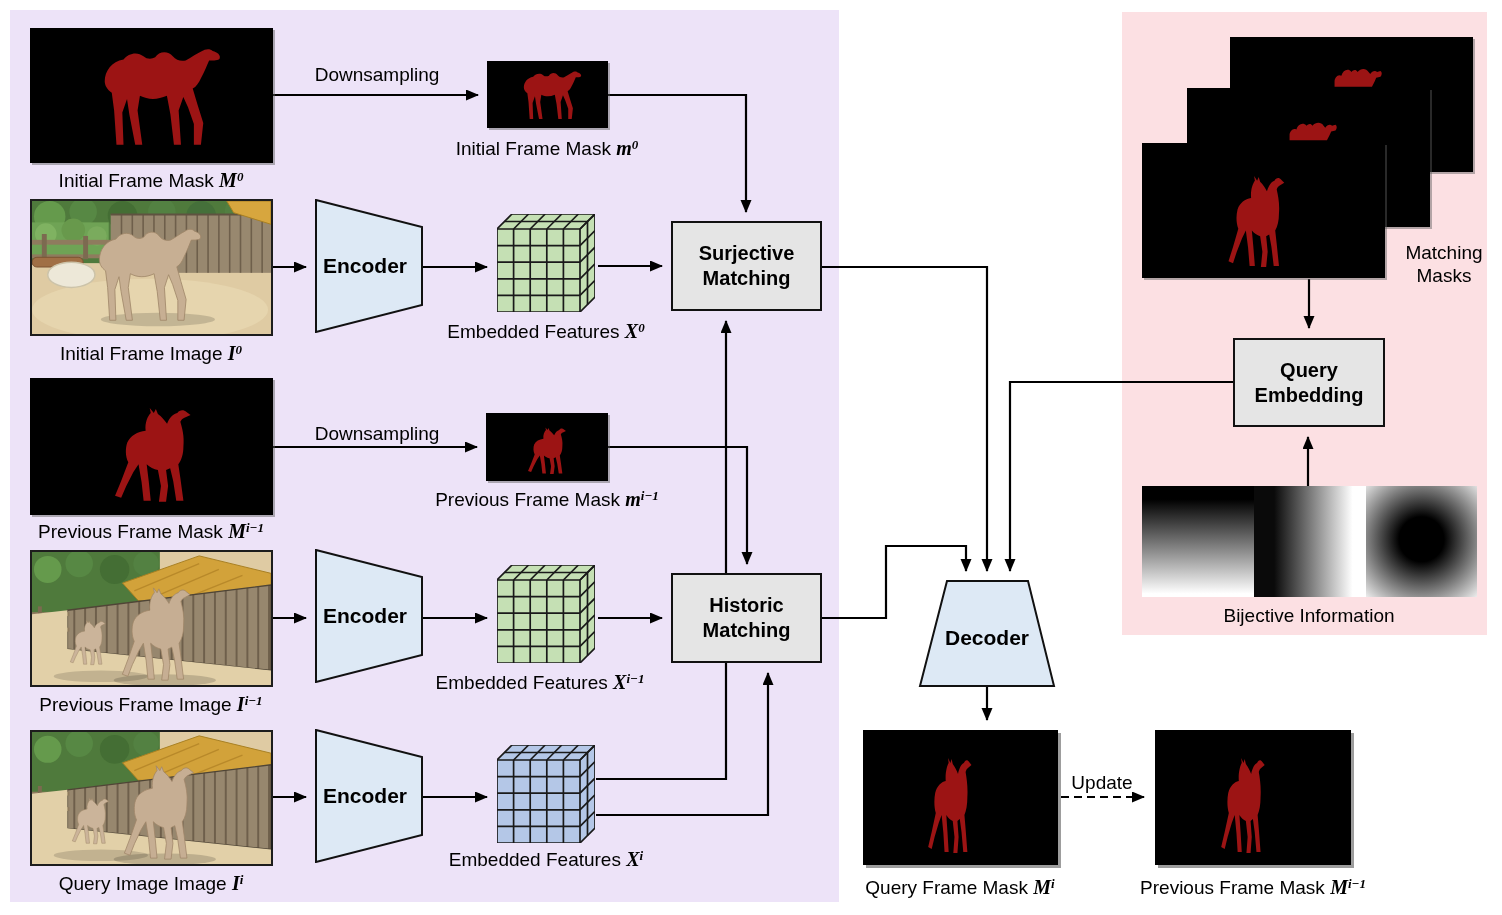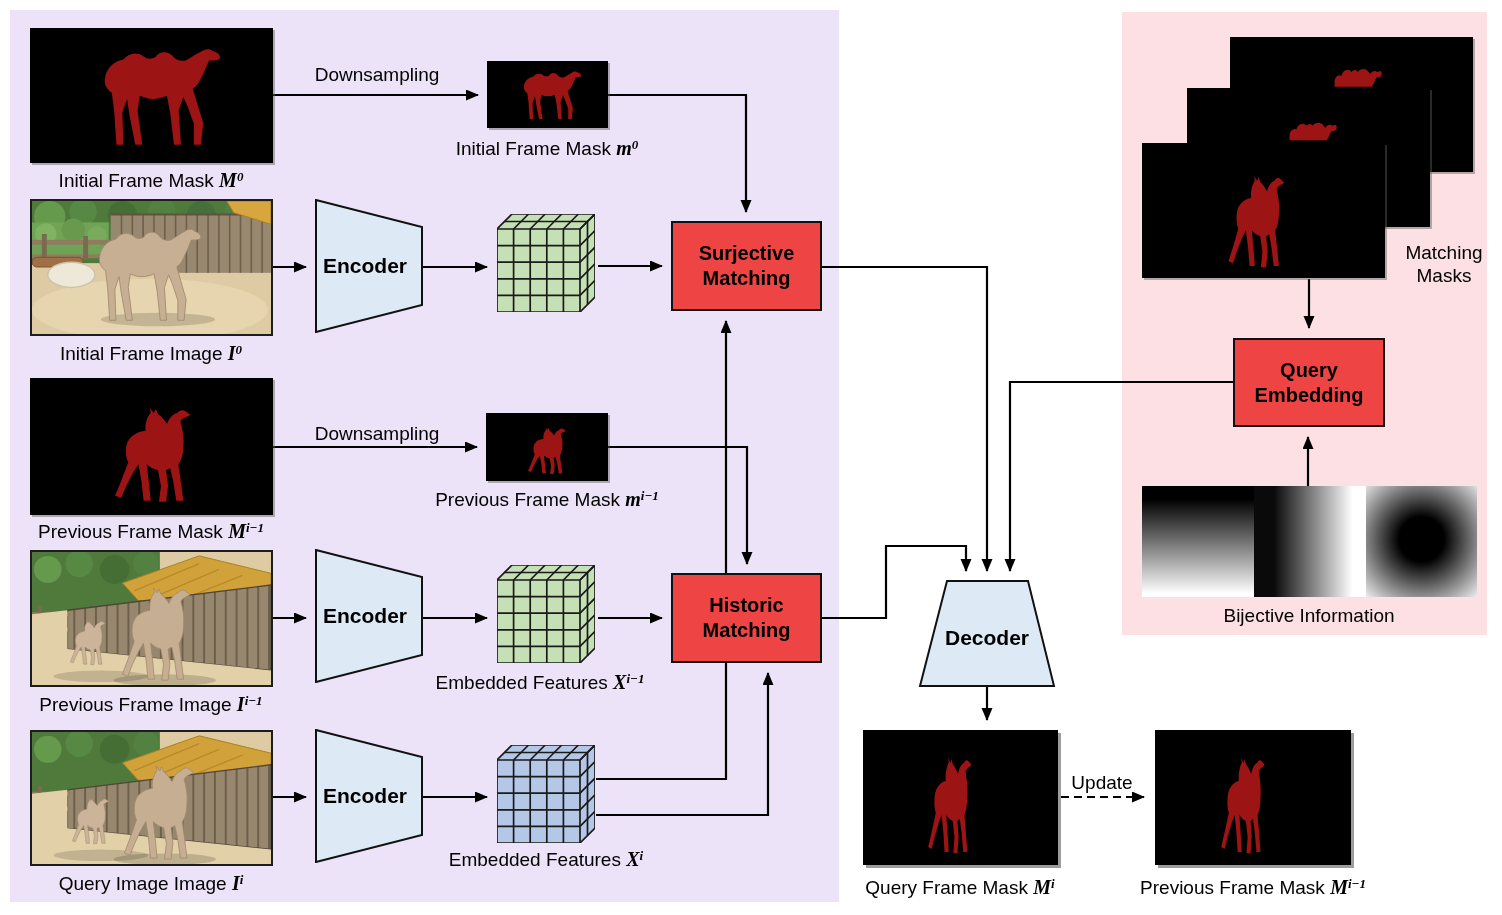--- a/index.html
+++ b/index.html
@@ -7,21 +7,21 @@
   #canvas{position:relative;width:1502px;height:915px;background:#fff;overflow:hidden;}
   .panel{position:absolute;}
   #panel-left{left:10px;top:10px;width:829px;height:892px;background:#EDE3F8;}
   #panel-right{left:1122px;top:12px;width:365px;height:623px;background:#FCE0E3;}
   #connectors{position:absolute;left:0;top:0;width:1502px;height:915px;z-index:1;}
   .item{position:absolute;z-index:2;}
   .mask{background:#000;box-shadow:2px 2px 0 rgba(90,90,90,.45);}
   .mask svg{position:absolute;}
   .photo{border:2px solid #1d1d1d;box-sizing:border-box;background:#DFCBA3;}
   .photo svg{display:block;width:100%;height:100%;}
-  .mbox{background:#ef4444;border:2.5px solid #111;box-sizing:border-box;display:flex;flex-direction:column;
+  .mbox{background:#e5e5e5;border:2.5px solid #111;box-sizing:border-box;display:flex;flex-direction:column;
         align-items:center;justify-content:center;font-weight:bold;font-size:20px;line-height:25px;text-align:center;}
   .lbl{position:absolute;z-index:2;font-size:19px;line-height:22px;text-align:center;white-space:nowrap;}
   .msym{font-family:"Liberation Serif",serif;font-style:italic;font-weight:bold;font-size:20px;}
   .msup{font-family:"Liberation Serif",serif;font-style:italic;font-weight:bold;font-size:13px;vertical-align:6px;letter-spacing:0;}
   .cube{position:absolute;width:98px;height:98px;z-index:2;}
   .funnel{position:absolute;z-index:2;}
   .funnel text{font-weight:bold;font-size:21px;font-family:"Liberation Sans",sans-serif;}
   .grad{position:absolute;z-index:2;}
   #grad-vertical{background:linear-gradient(180deg,#000 12%,#fff 97%);}
   #grad-horizontal{background:linear-gradient(90deg,#0a0a0a 18%,#fff 88%);}
@@ -165,20 +165,23 @@
           <line x1="83" y1="15" x2="83" y2="98"></line>
           <line x1="0" y1="98" x2="83" y2="98"></line>
           <line x1="83" y1="15" x2="98" y2="0"></line>
           <line x1="83" y1="98" x2="98" y2="83"></line>
           <line x1="15" y1="0" x2="98" y2="0"></line>
           <line x1="98" y1="0" x2="98" y2="83"></line>
           <line x1="7.5" y1="7.5" x2="90.5" y2="7.5"></line>
           <line x1="90.5" y1="7.5" x2="90.5" y2="90.5"></line>
         </g>
       </svg></div>
+  <div class="lbl" style="left:386px;top:317px;width:320px;">
+    <span>Embedded Features </span><span class="msym">X</span><span class="msup">0</span>
+  </div>
 
   <div class="item mbox" style="left:671px;top:221px;width:151px;height:90px;">
     <span>Surjective</span>
     <span>Matching</span>
   </div>
 
   <div class="item mask" style="left:30px;top:378px;width:243px;height:137px;">
     <svg style="left:34%;top:21%;width:42%;height:72%;" viewBox="0 0 100 100" preserveAspectRatio="none">
         <use href="#camel-rear" fill="#9C1414"></use>
       </svg>

